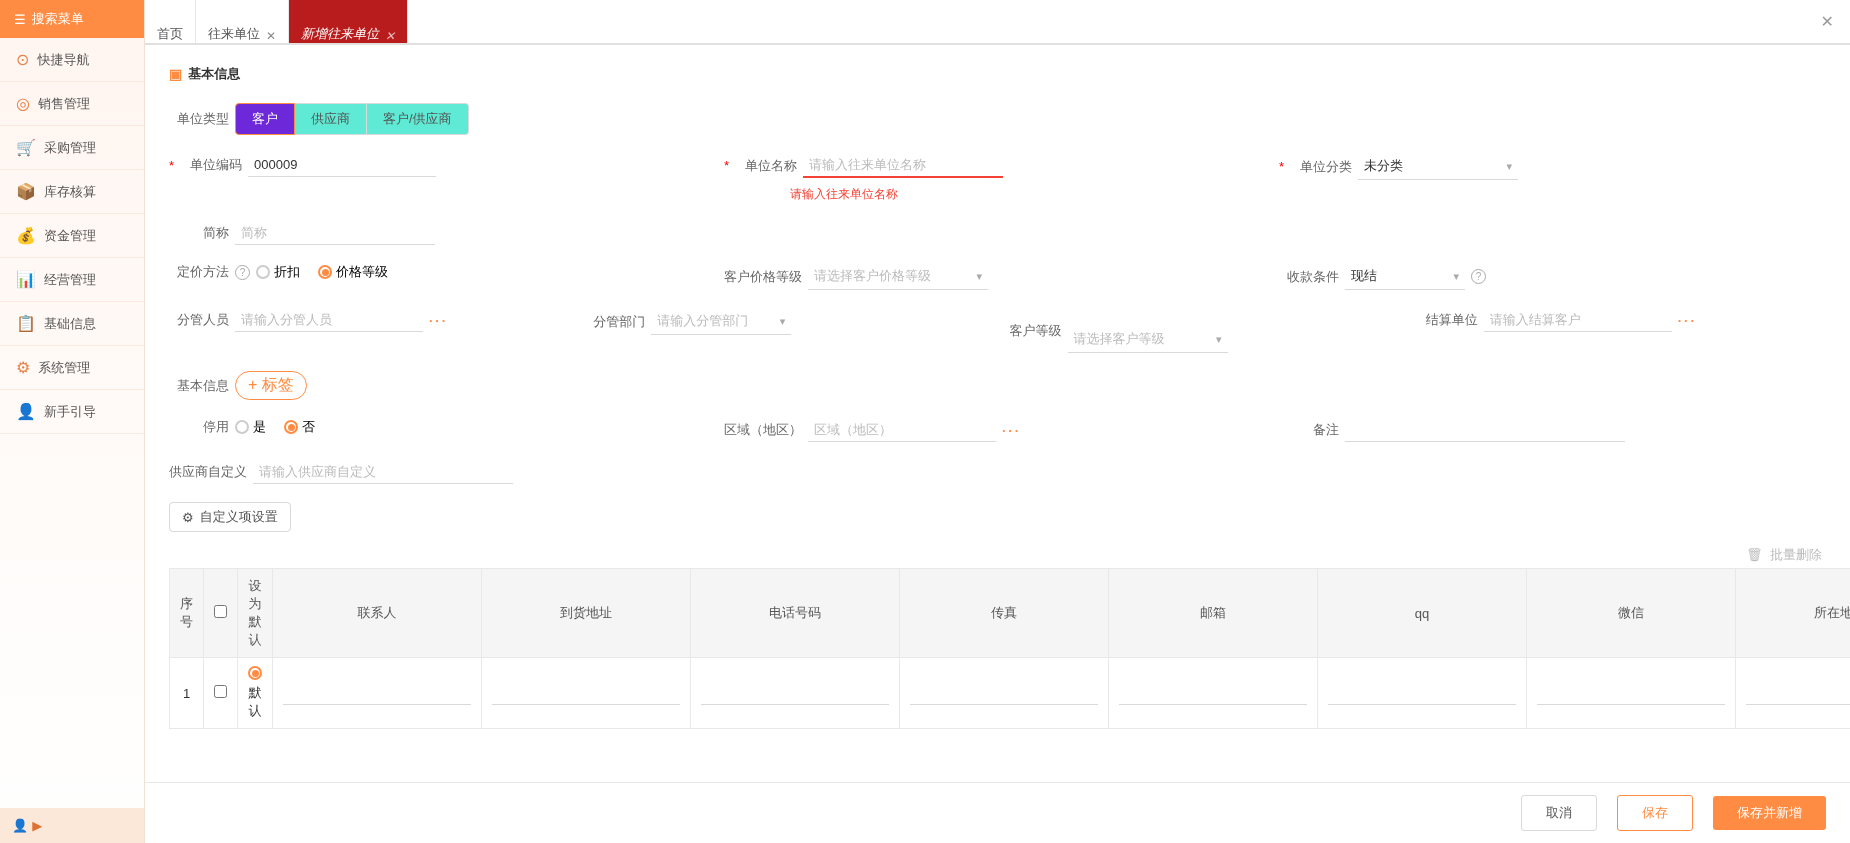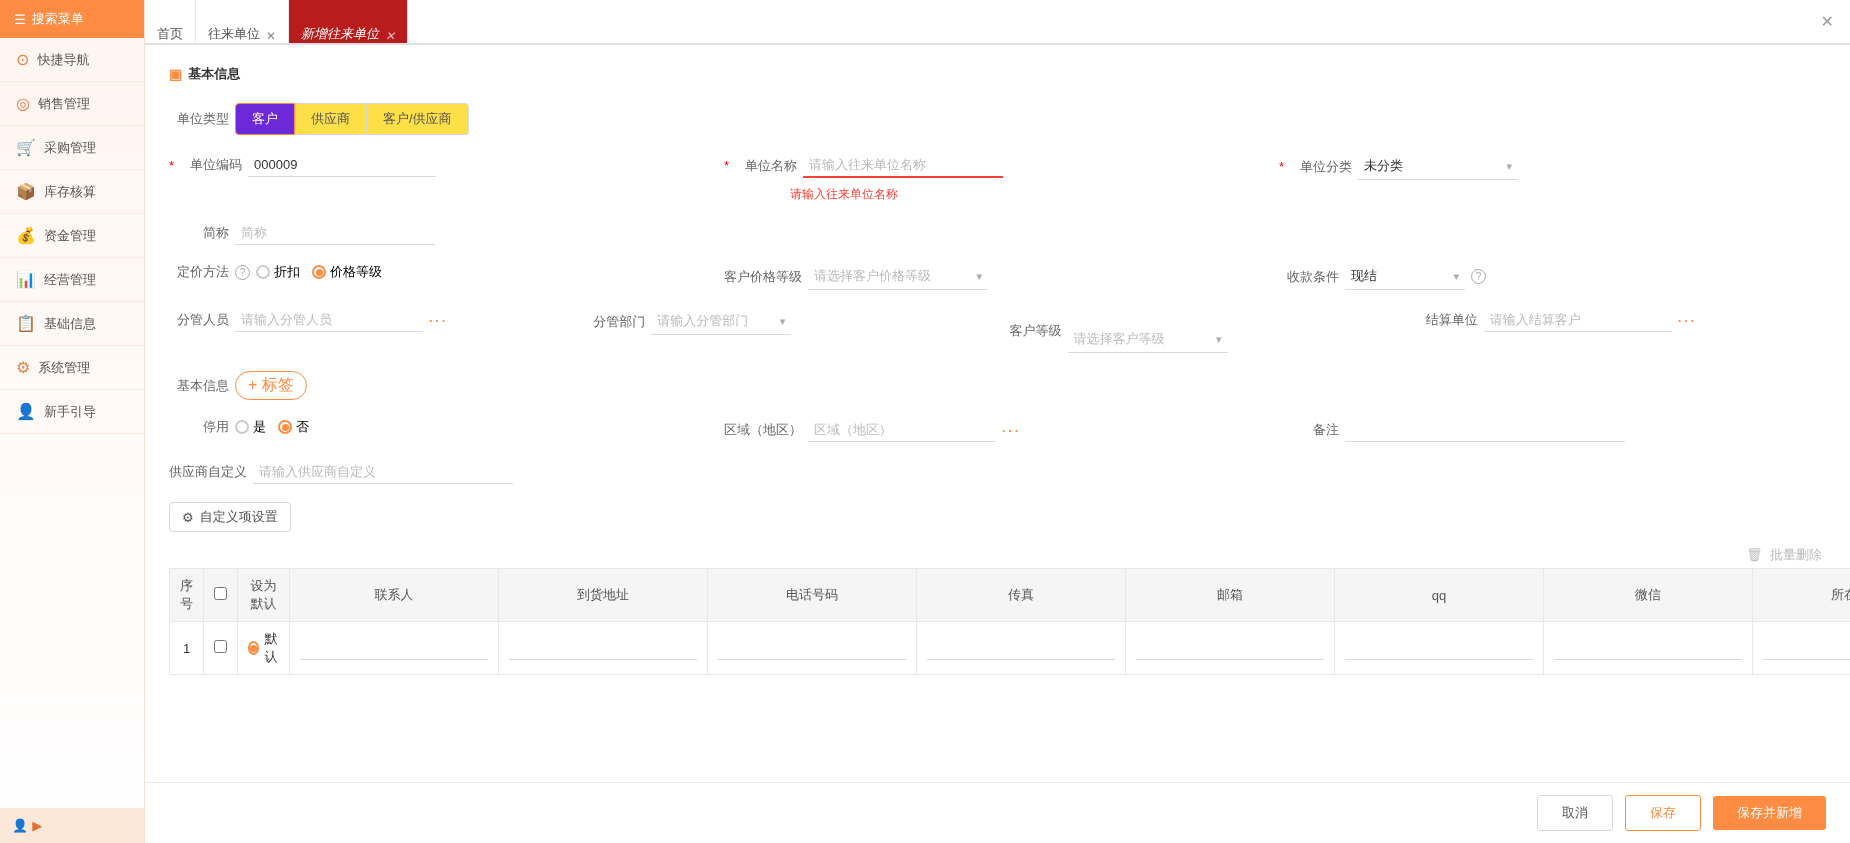--- a/index.html
+++ b/index.html
@@ -153,42 +153,42 @@
       border-bottom: 1px solid #d9d9d9;
       padding: 4px 6px;
       cursor: pointer;
       min-width: 120px;
       color: #333;
     }
     .form-select .placeholder { color: #bbb; }
     .chevron { color: #aaa; font-size: 11px; }
 
     
-    .radio-group { display: flex; gap: 12px; }
+    .radio-group { display: flex; gap: 18px; }
     .radio-item { display: flex; align-items: center; gap: 4px; cursor: pointer; }
     .radio-circle {
       width: 14px; height: 14px; border-radius: 50%;
       border: 2px solid #ccc;
       display: flex; align-items: center; justify-content: center;
     }
     .radio-circle.checked { border-color: #ff8c42; }
     .radio-circle.checked::after {
       content: '';
       width: 7px; height: 7px;
       border-radius: 50%;
       background: #ff8c42;
     }
 
     
     .type-buttons { display: flex; gap: 0; }
     .type-btn {
       padding: 6px 16px;
       border: 1px solid #d9d9d9;
       cursor: pointer;
-      background: #fde047;
+      background: #5eead4;
       color: #555;
     }
     .type-btn.active { background: #6d28d9; color: white; border-color: #ff8c42; }
     .type-btn:first-child { border-radius: 4px 0 0 4px; }
     .type-btn:last-child { border-radius: 0 4px 4px 0; }
     .type-btn:not(:first-child) { border-left: none; }
 
     
     .tag-btn {
       border: 1px solid #ff8c42;
@@ -238,21 +238,21 @@
       color: #333;
     }
     .batch-delete { color: #bbb; font-size: 12px; text-align: right; margin-bottom: 4px; cursor: pointer; }
     .batch-delete span { margin-right: 4px; }
 
     
     .bottom-bar {
       display: flex;
       justify-content: flex-end;
       align-items: center;
-      gap: 12px;
+      gap: 20px;
       padding: 12px 24px;
       background: #fff;
       border-top: 1px solid #e8e8e8;
     }
     .btn-cancel {
       padding: 8px 24px;
       border: 1px solid #d9d9d9;
       background: #fff;
       color: #555;
       cursor: pointer;
@@ -522,21 +522,21 @@
           <th>微信</th>
           <th>所在地区</th>
 
         </tr>
       </thead>
       <tbody>
         <tr>
           <td>1</td>
           <td><input type="checkbox" style=""></td>
           <td>
-            <div class="radio-item" style="justify-content:flex-end;">
+            <div class="radio-item" style="justify-content:flex-end;flex-direction:column;">
               <div class="radio-circle checked"></div>
               <span>默认</span>
             </div>
           </td>
           <td><input class="form-input" type="text" style="min-width: 60px;"></td>
           <td><input class="form-input" type="text" style="min-width: 80px;"></td>
           <td><input class="form-input" type="text" style="min-width: 80px;"></td>
           <td><input class="form-input" type="text" style="min-width: 60px;"></td>
           <td><input class="form-input" type="text" style="min-width: 70px;"></td>
           <td><input class="form-input" type="text" style="min-width: 50px;"></td>

